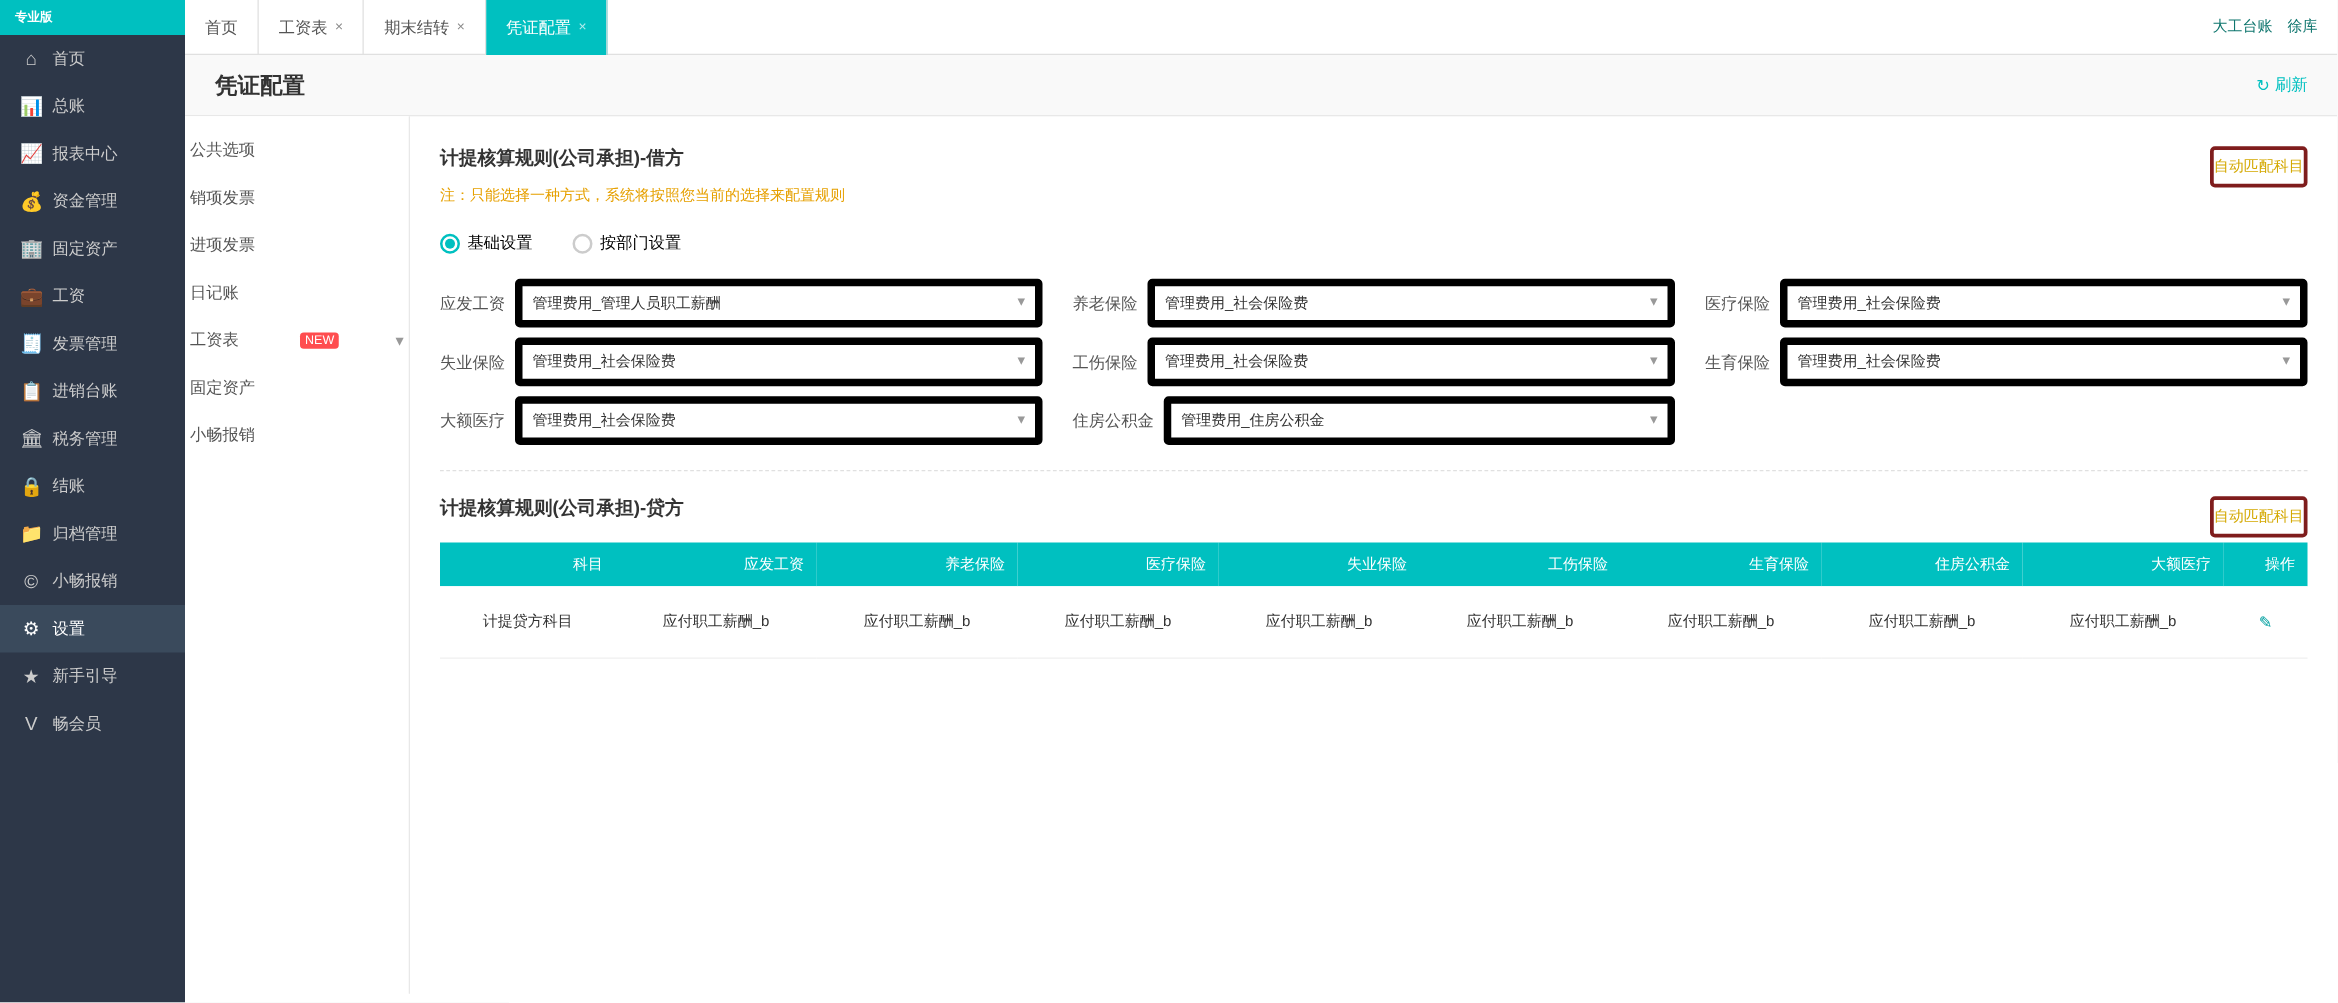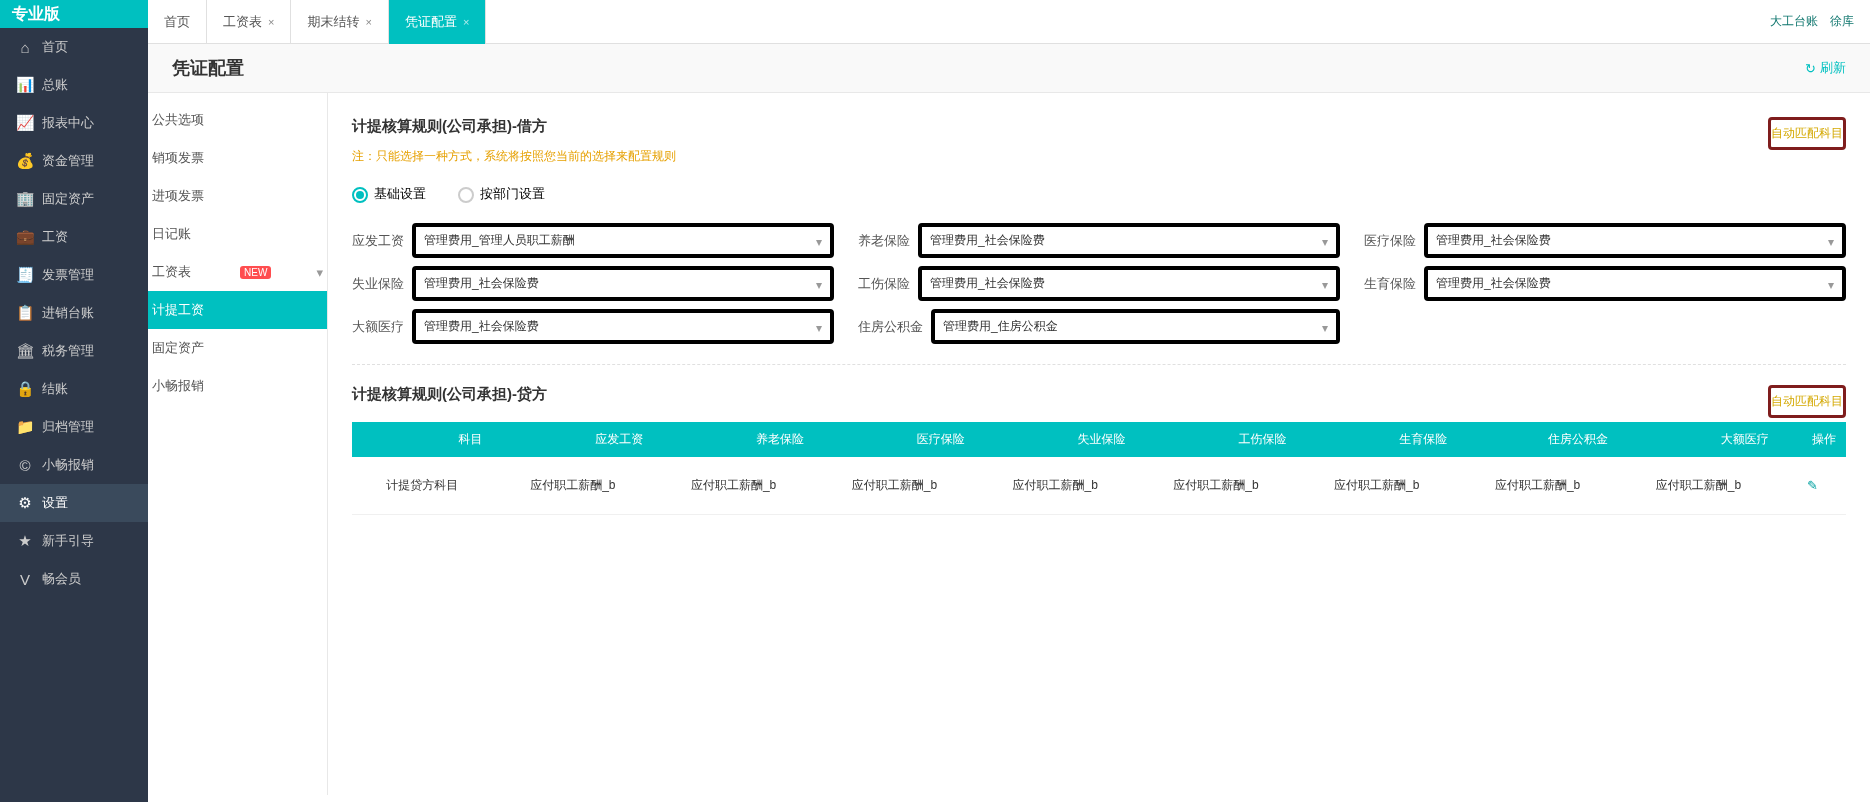--- a/index.html
+++ b/index.html
@@ -11,21 +11,21 @@
       background: #2d3748;
       color: #ccc;
       display: flex;
       flex-direction: column;
       flex-shrink: 0;
       height: 100%;
     }
     .sidebar-header {
       background: #00c0c0;
       color: white;
-      font-size: 16px;
+      font-size: 10px;
       font-weight: bold;
       padding: 8px 12px;
       height: 28px;
       display: flex;
       align-items: center;
       text-align: right;
     }
     .sidebar-item {
       display: flex;
       align-items: center;
@@ -225,28 +225,28 @@
       gap: 8px;
     }
     .form-label {
       color: #555;
       font-size: 13px;
       white-space: nowrap;
       min-width: 52px;
     }
     .form-select {
       flex: 1;
-      border: 4px solid #000000;
+      border: 6px solid #000000;
       border-radius: 4px;
       padding: 5px 8px;
       font-size: 12px;
       color: #333;
       background: white;
       display: flex;
-      align-items: flex-end;
+      align-items: flex-start;
       justify-content: space-between;
       cursor: pointer;
       min-width: 0;
     }
     .form-select .arrow {
       color: #999;
       margin-left: 4px;
       flex-shrink: 0;
     }
     .form-select .text {
@@ -419,23 +419,20 @@
         <div class="left-nav-item">
           <span>进项发票</span>
         </div>
         <div class="left-nav-item">
           <span>日记账</span>
         </div>
         <div class="left-nav-item">
           <span>工资表</span>
           <span class="new-badge">NEW</span>
           <span style="color:#999;">▾</span>
-        </div>
-        <div class="left-nav-item active">
-          <span>计提工资</span>
         </div>
         <div class="left-nav-item">
           <span>固定资产</span>
         </div>
         <div class="left-nav-item">
           <span>小畅报销</span>
         </div>
       </div>
 
       <div class="right-content">

